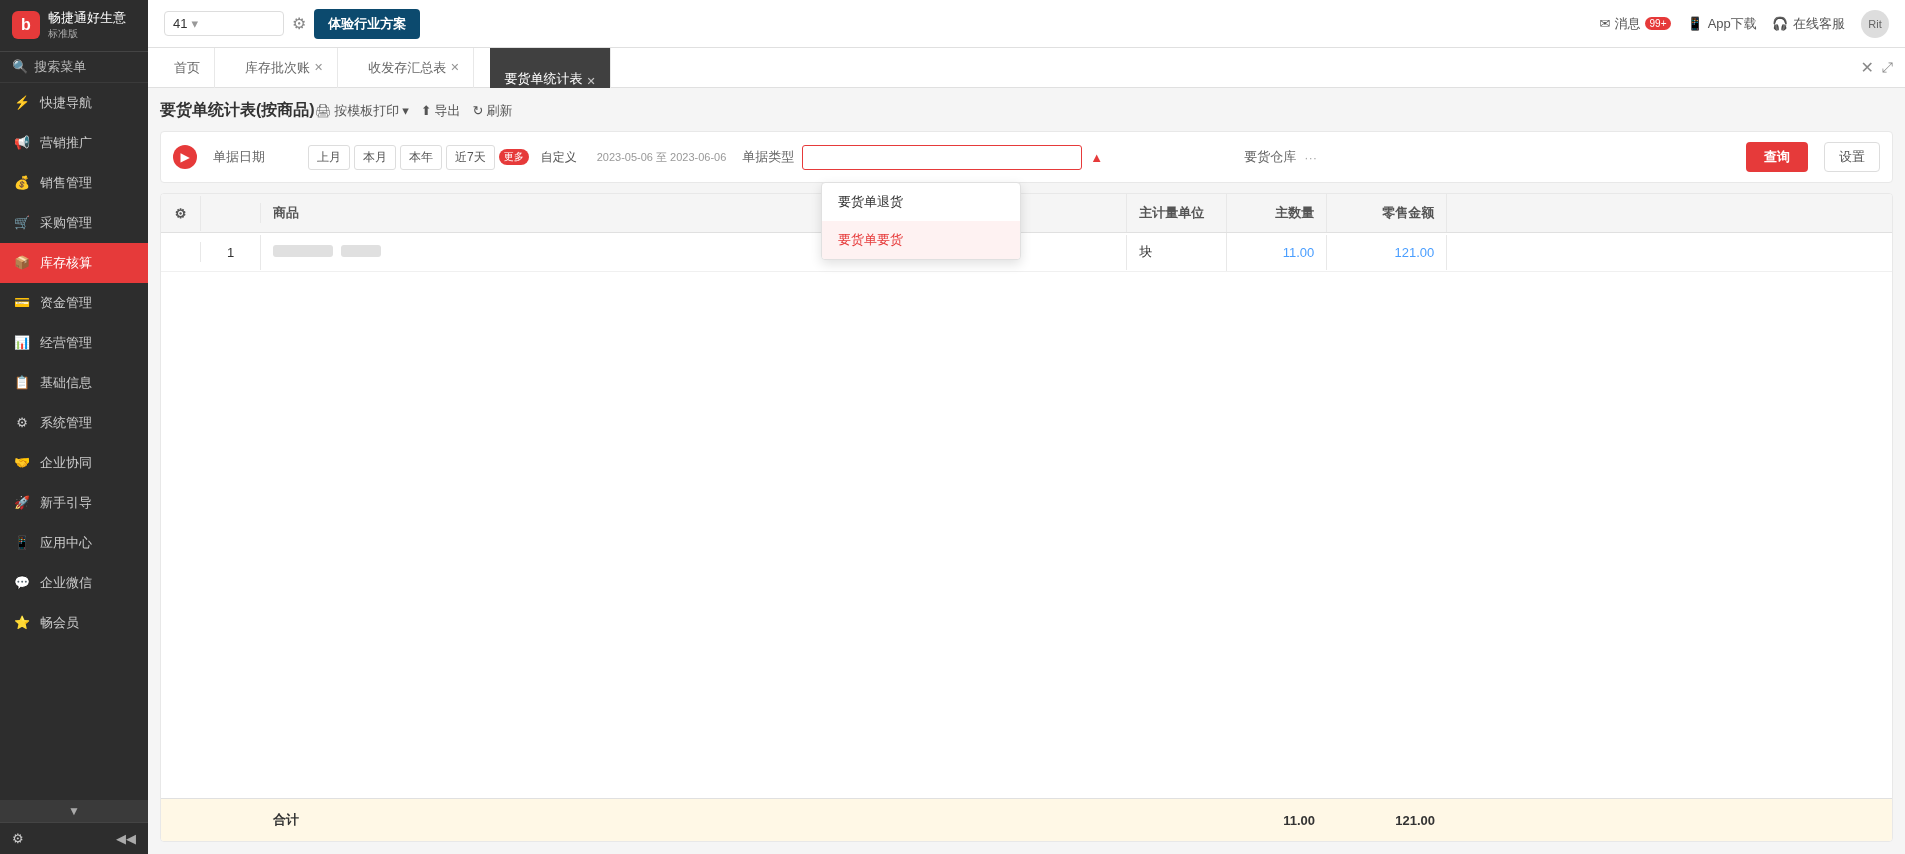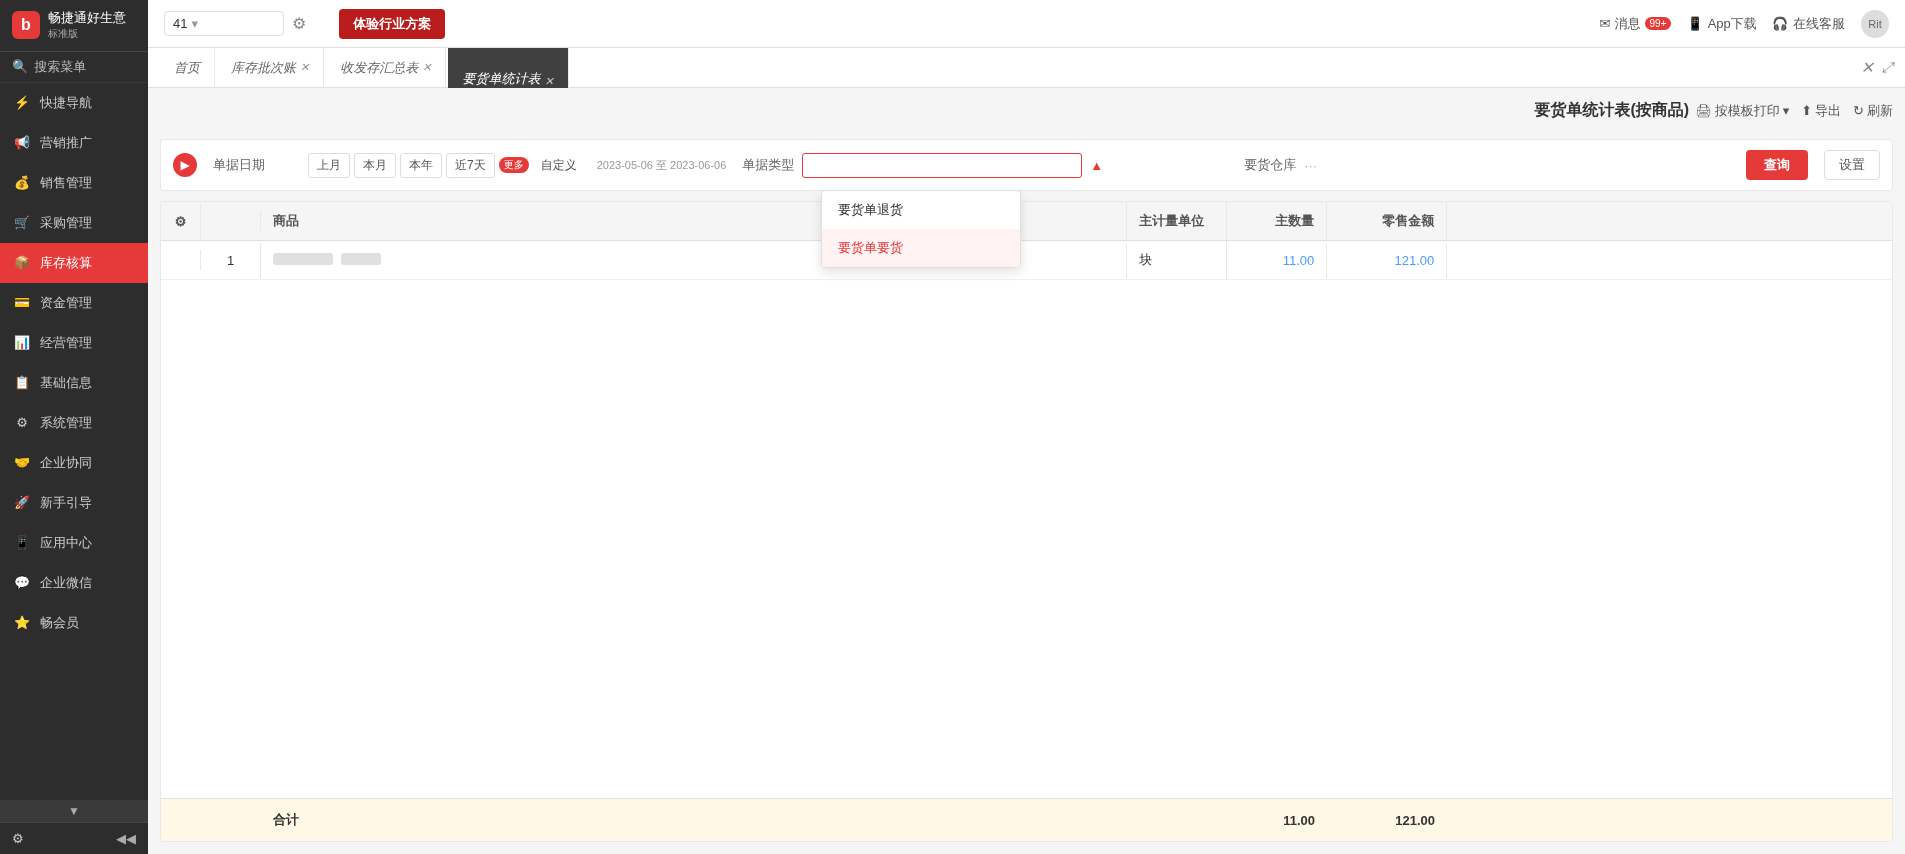--- a/index.html
+++ b/index.html
@@ -80,40 +80,39 @@
     }
     .topbar-left { display: flex; align-items: center; gap: 8px; flex: 1; }
     .store-selector {
       display: flex; align-items: center; gap: 4px;
       border: 1px solid #ddd; border-radius: 4px;
       padding: 4px 8px; cursor: pointer;
       font-size: 13px; color: #333;
       min-width: 120px;
     }
     .trial-btn {
-      background: #b91c1c; color: #fff;
+      background: #0c4a6e; color: #fff;
       border: none; border-radius: 4px;
       padding: 6px 14px; cursor: pointer;
-      font-size: 13px; font-weight: bold; margin-left: 25px;
+      font-size: 13px; font-weight: bold;
     }
     .topbar-right { display: flex; align-items: center; gap: 16px; color: #555; font-size: 13px; }
     .badge { background: #e63a3a; color: #fff; border-radius: 10px; font-size: 10px; padding: 1px 5px; }
     .topbar-icon-group { display: flex; align-items: center; gap: 4px; cursor: pointer; }
 
     
     .tabbar {
       background: #fff;
       border-bottom: 1px solid #e0e0e0;
       display: flex;
       align-items: center;
       padding: 0 12px;
       height: 40px;
       flex-shrink: 0;
-      gap: 2px;
-      font-style: italic;
+      gap: 16px;
     }
     .tab {
       display: flex; align-items: center; gap: 4px;
       padding: 0 14px;
       height: 40px;
       cursor: pointer;
       color: #666;
       font-size: 13px;
       border-right: 1px solid #e8e8e8;
       white-space: nowrap;
@@ -128,23 +127,22 @@
       flex: 1;
       overflow: hidden;
       display: flex;
       flex-direction: column;
       background: #f5f5f5;
       padding: 12px;
     }
 
     
     .page-header {
-      display: flex; align-items: center; justify-content: flex-end;
-      margin-bottom: 18px;
-      gap: 6px;
+      display: flex; align-items: center; justify-content: flex-start;
+      margin-bottom: 10px;
     }
     .page-title { font-size: 16px; font-weight: bold; color: #333; }
     .page-actions { display: flex; align-items: center; gap: 12px; color: #555; font-size: 13px; }
     .page-actions span { cursor: pointer; display: flex; align-items: center; gap: 3px; }
 
     
     .filter-area {
       background: #fff;
       border: 1px solid #e8e8e8;
       border-radius: 4px;

